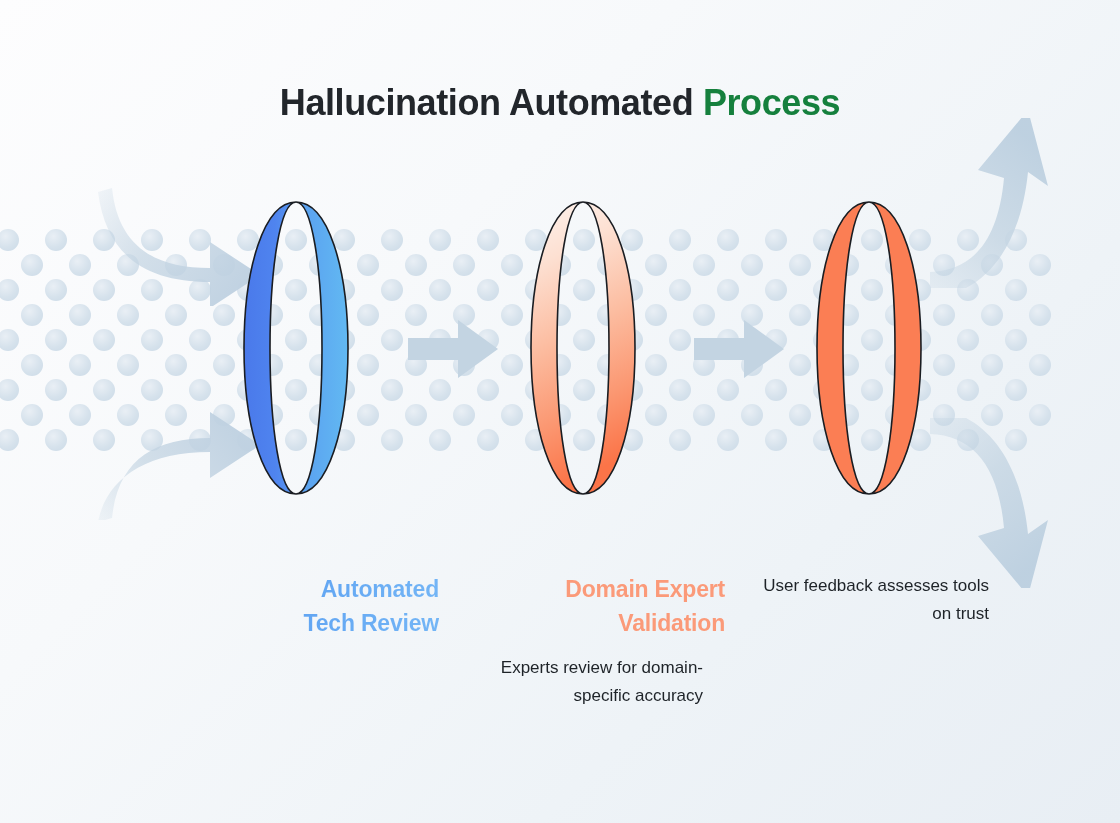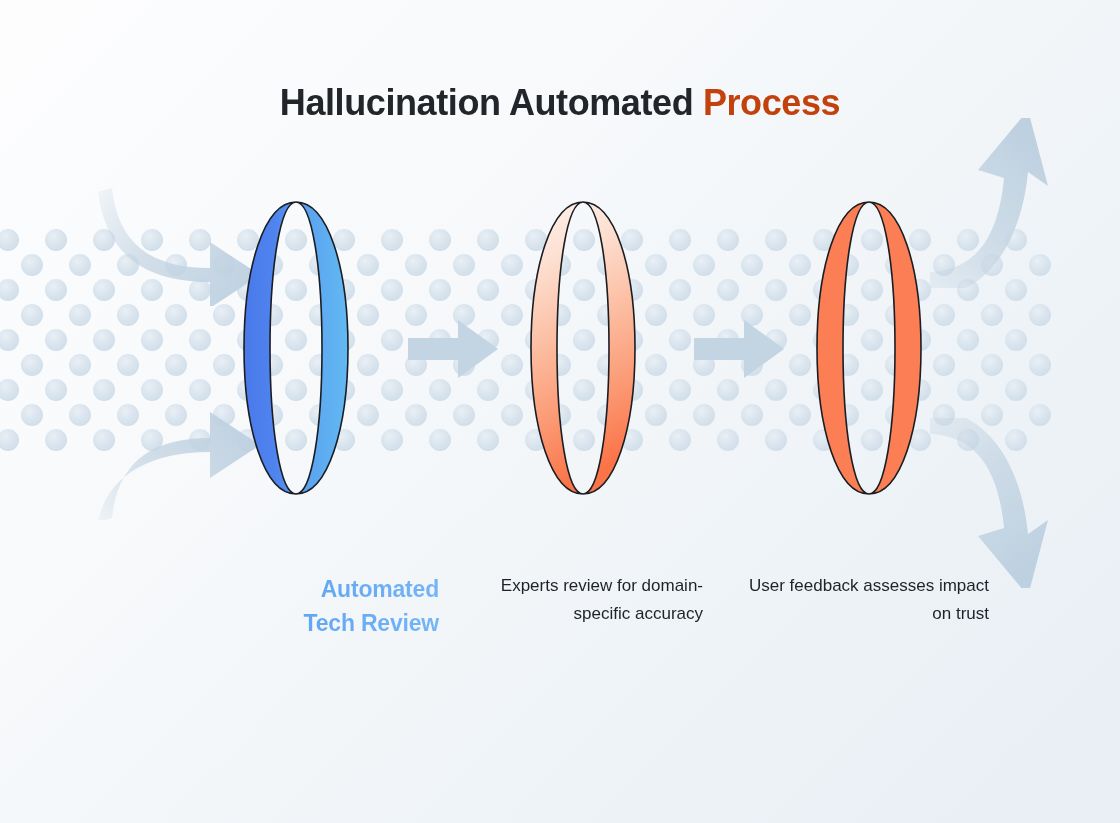--- a/index.html
+++ b/index.html
@@ -39,21 +39,21 @@
     top: 58px;
     width: 1120px;
     text-align: center;
     font-size: 36px;
     font-weight: bold;
     letter-spacing: -0.4px;
     color: #22262b;
     white-space: nowrap;
   }
   #title .accent {
-    color: #c2410c;
+    color: #15803d;
     margin-top: 44px;
   }
 
   
   #stage {
     position: absolute;
     left: 0;
     top: 0;
     width: 1120px;
     height: 823px;
@@ -446,20 +446,22 @@
 </div>
 
 <div id="captions">
 
   <div class="column" id="col-1">
     <div class="col-heading" id="heading-1">Automated
 Tech Review</div>
   </div>
 
   <div class="column" id="col-2">
+    <div class="col-heading" id="heading-2">Domain Expert
+Validation</div>
     <div class="col-body">Experts review for domain-specific accuracy</div>
   </div>
 
   <div class="column" id="col-3">
-    <div class="col-body">User feedback assesses impact on trust</div>
+    <div class="col-body">User feedback assesses tools on trust</div>
   </div>
 
 </div>
 
 </body></html>

